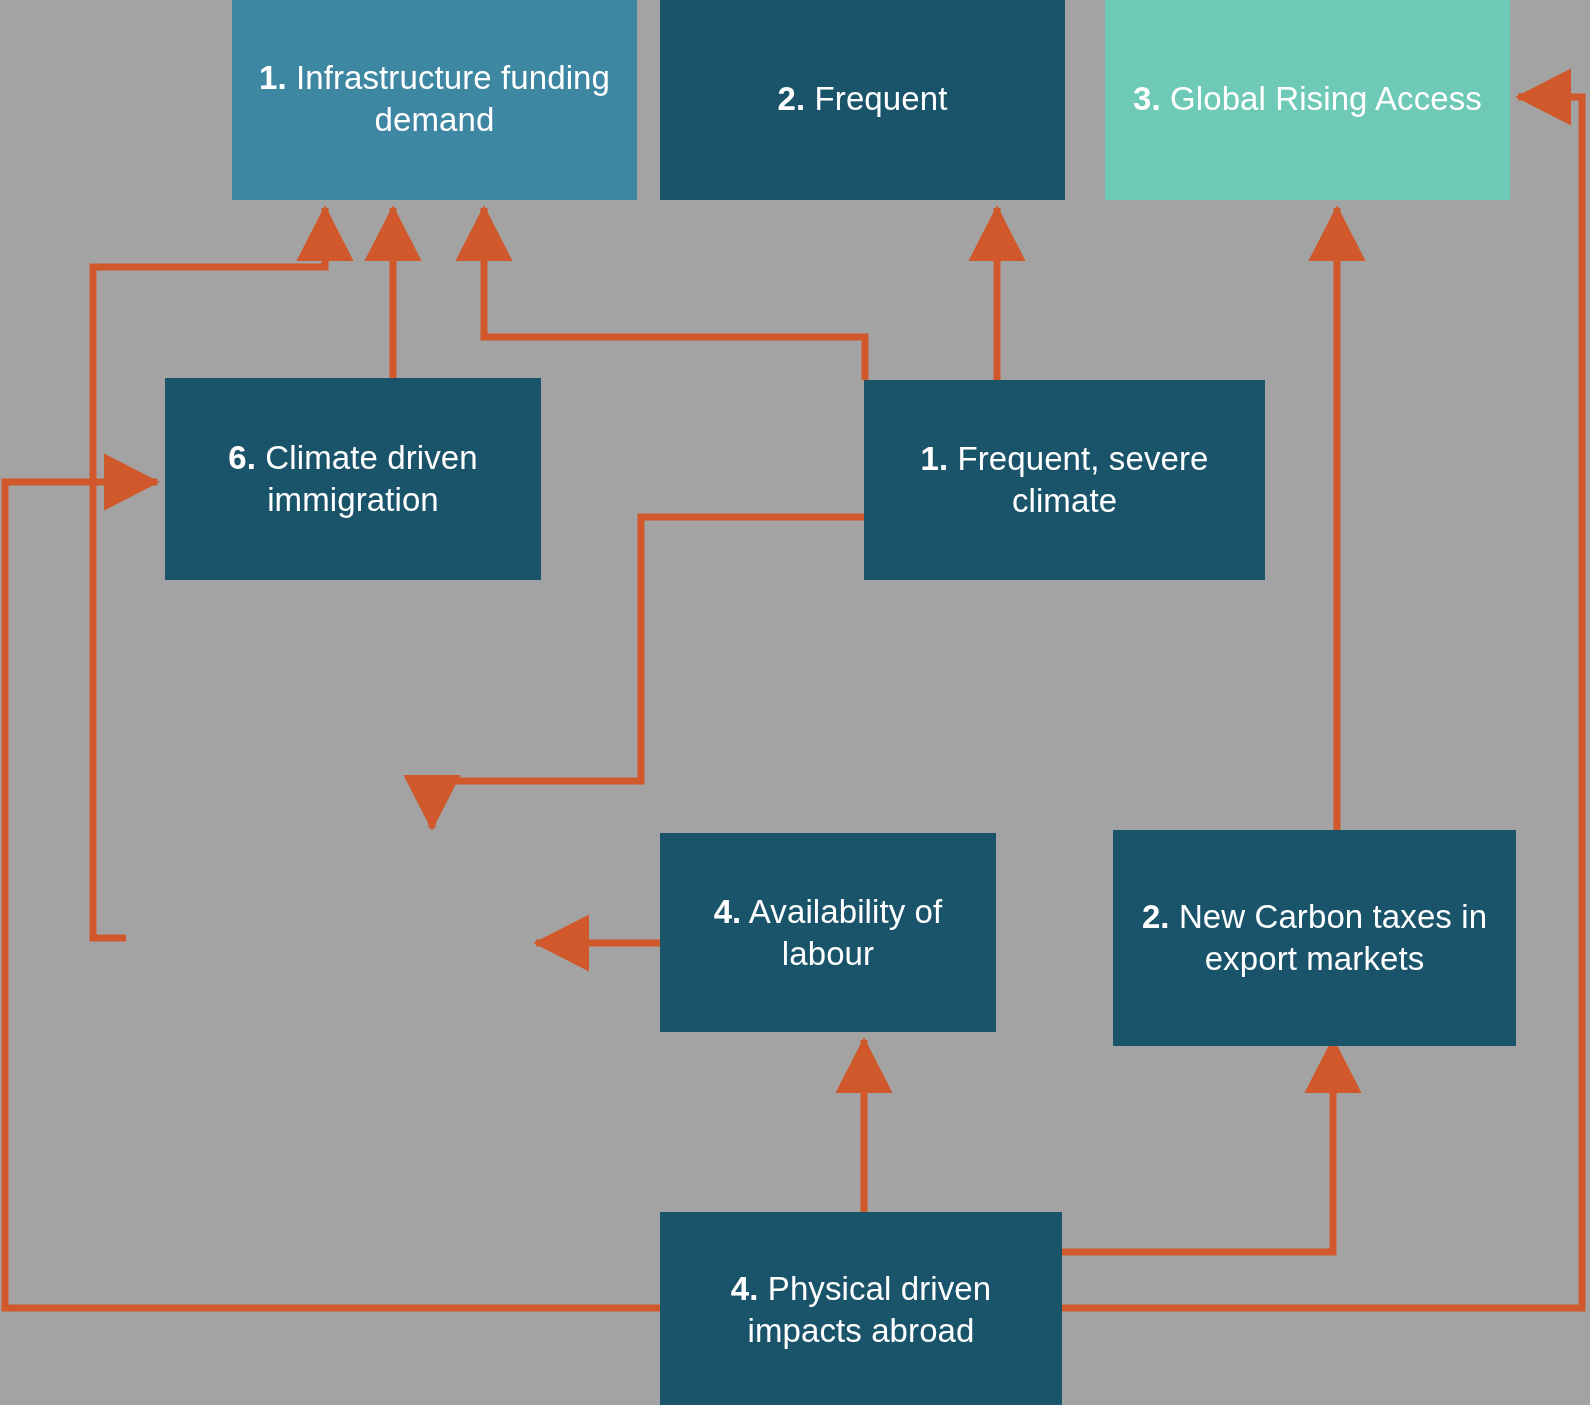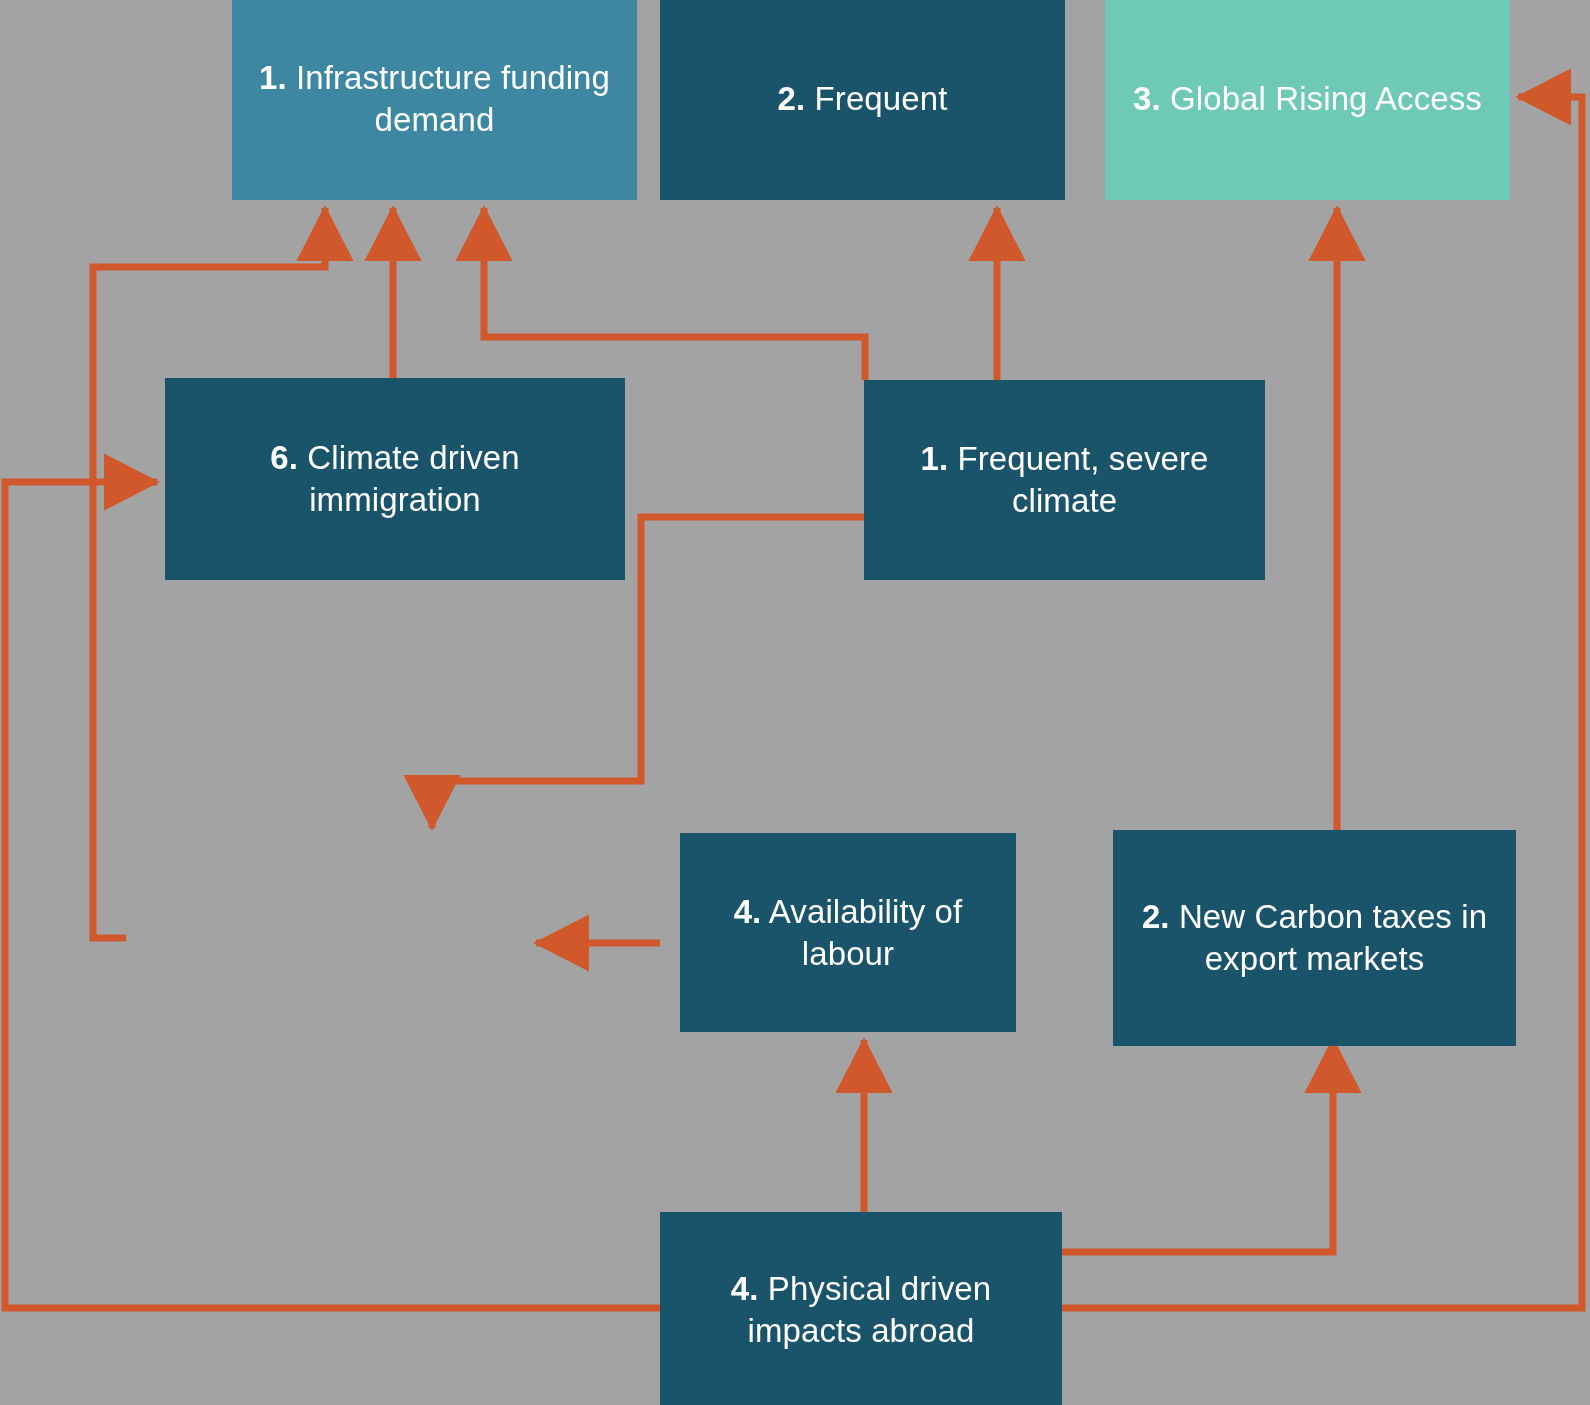--- a/index.html
+++ b/index.html
@@ -57,30 +57,30 @@
   </div>
 
   <div class="node n-darkteal" style="left:660px; top:-2px; width:405px; height:202px;">
     <div class="lbl"><span class="num">2.</span><span> Frequent</span></div>
   </div>
 
   <div class="node n-mint" style="left:1105px; top:-2px; width:405px; height:202px;">
     <div class="lbl"><span class="num">3.</span><span> Global Rising Access</span></div>
   </div>
 
-  <div class="node n-darkteal" style="left:165px; top:378px; width:460px; height:202px;">
+  <div class="node n-darkteal" style="left:165px; top:378px; width:376px; height:202px;">
     <div class="lbl"><span class="num">6.</span><span> Climate driven immigration</span></div>
   </div>
 
   <div class="node n-darkteal" style="left:864px; top:380px; width:401px; height:200px;">
     <div class="lbl"><span class="num">1.</span><span> Frequent, severe climate</span></div>
   </div>
 
 
-  <div class="node n-darkteal" style="left:660px; top:833px; width:336px; height:199px;margin-left:20px;">
+  <div class="node n-darkteal" style="left:660px; top:833px; width:336px; height:199px;">
     <div class="lbl"><span class="num">4.</span><span> Availability of labour</span></div>
   </div>
 
   <div class="node n-darkteal" style="left:1113px; top:830px; width:403px; height:216px;">
     <div class="lbl"><span class="num">2.</span><span> New Carbon taxes in export markets</span></div>
   </div>
 
   <div class="node n-darkteal" style="left:660px; top:1212px; width:402px; height:195px;">
     <div class="lbl"><span class="num">4.</span><span> Physical driven impacts abroad</span></div>
   </div>

